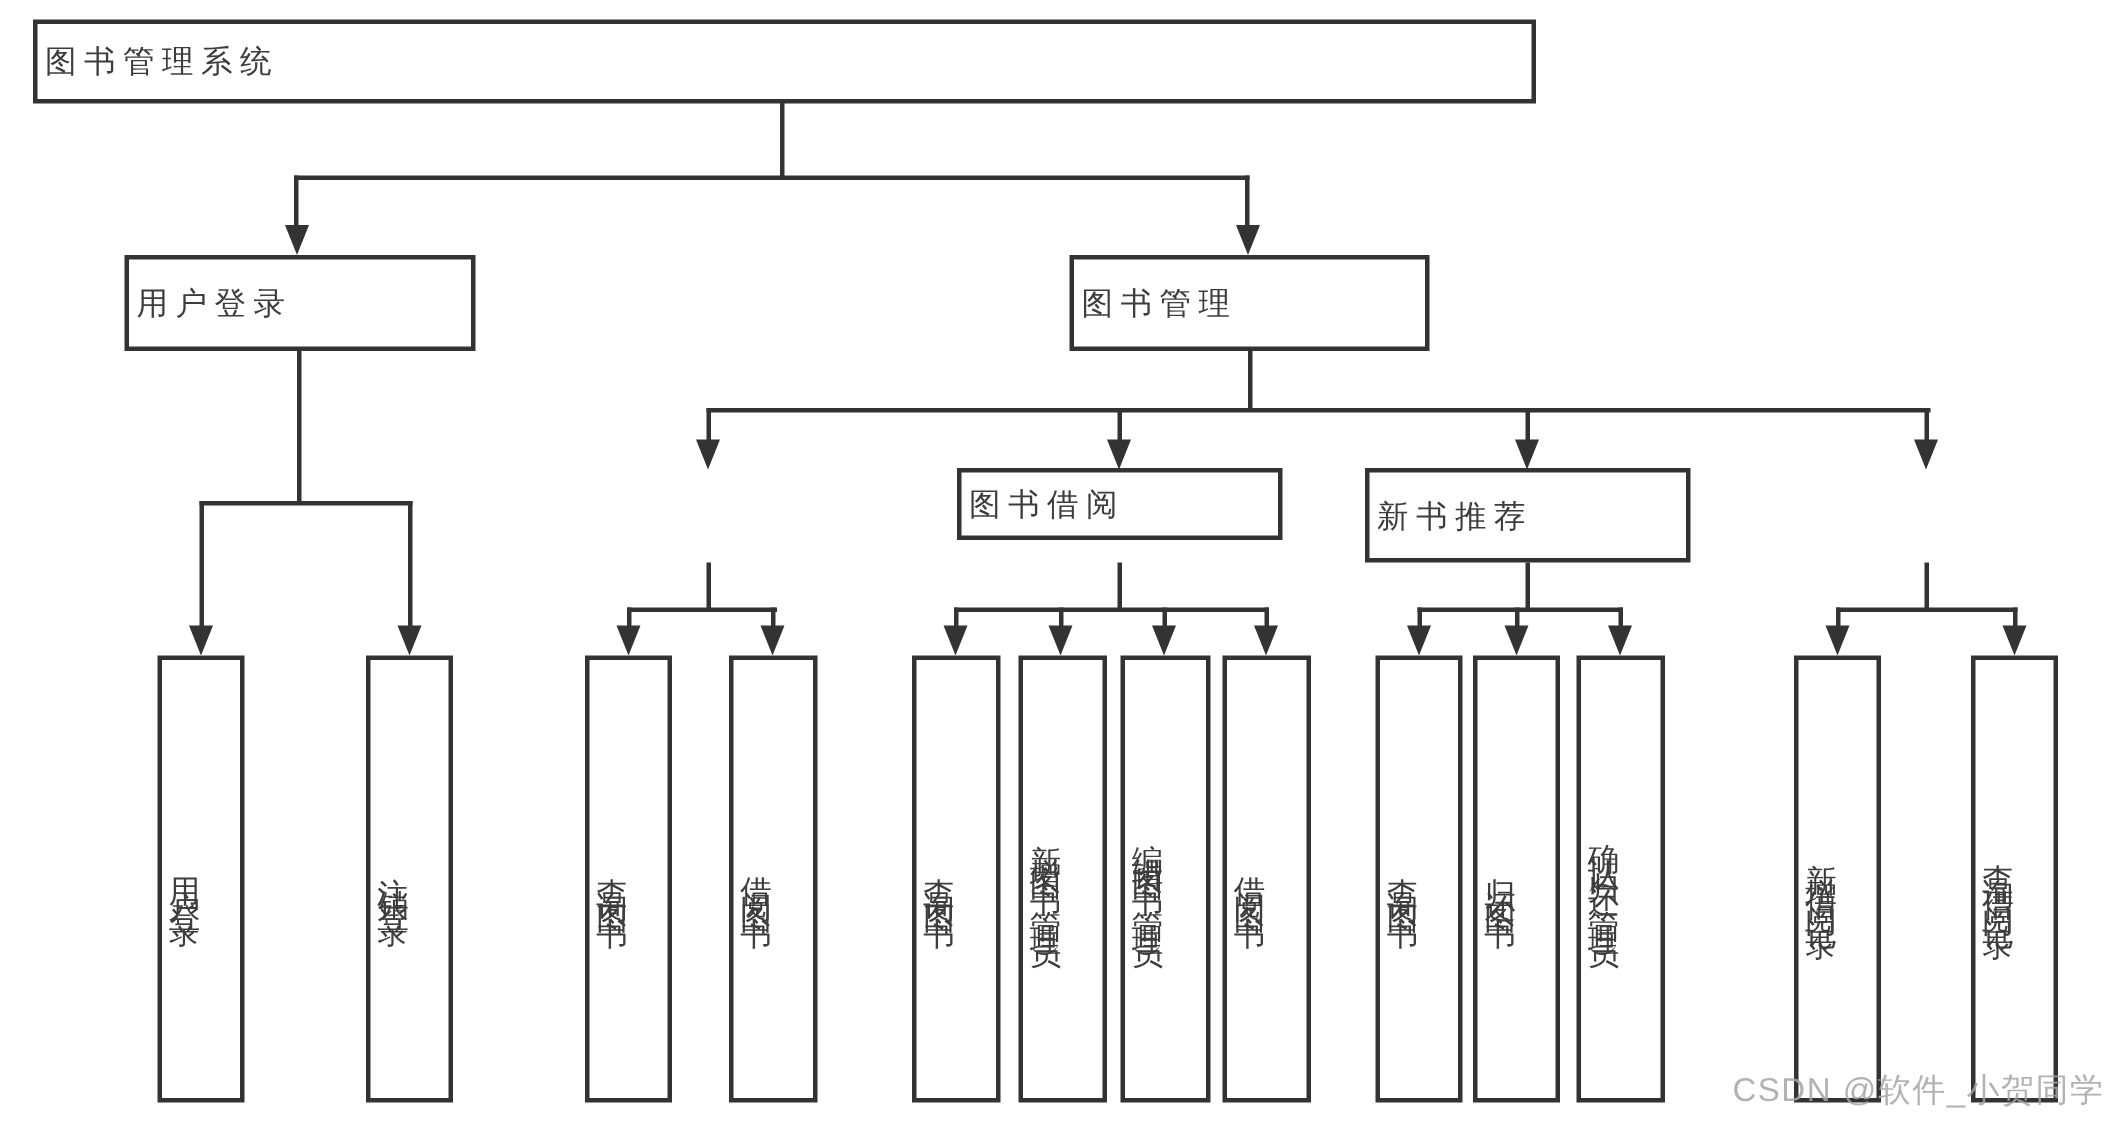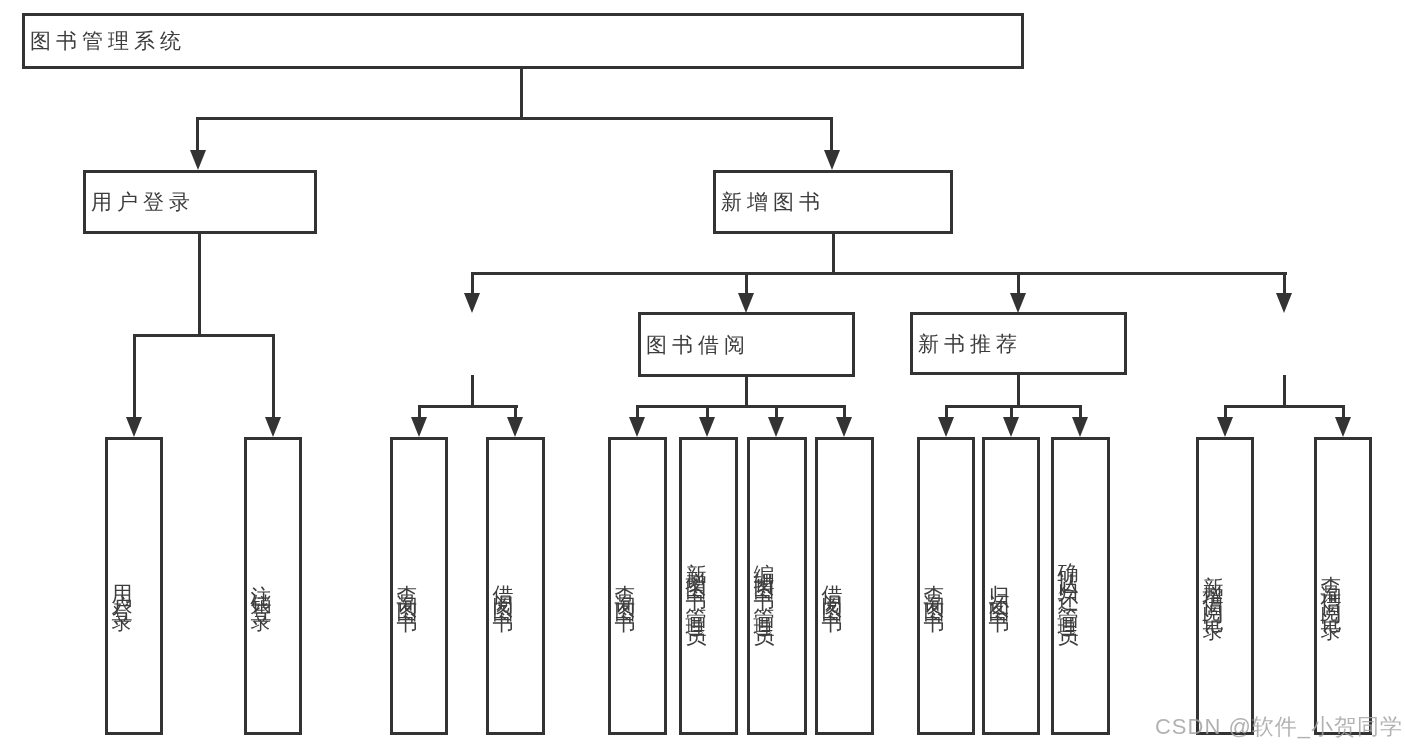--- a/index.html
+++ b/index.html
@@ -82,42 +82,42 @@
   <div class="ln" style="left:196px;top:117px;width:637px;height:3px"></div>
   <div class="ln" style="left:196px;top:117px;width:3px;height:36px"></div>
   <div class="ar" style="left:190px;top:150px"></div>
   <div class="ln" style="left:830px;top:117px;width:3px;height:36px"></div>
   <div class="ar" style="left:824px;top:150px"></div>
 
   <div class="hbox" style="left:83px;top:170px;width:234px;height:64px">
     <span>用户登录</span>
   </div>
   <div class="hbox" style="left:713px;top:170px;width:240px;height:64px">
-    <span>新增图书</span>
+    <span>图书管理</span>
   </div>
 
   <div class="ln" style="left:198px;top:234px;width:3px;height:101px"></div>
   <div class="ln" style="left:133px;top:334px;width:142px;height:3px"></div>
   <div class="ln" style="left:133px;top:334px;width:3px;height:85px"></div>
   <div class="ar" style="left:126px;top:417px"></div>
   <div class="ln" style="left:272px;top:334px;width:3px;height:85px"></div>
   <div class="ar" style="left:265px;top:417px"></div>
 
   <div class="ln" style="left:832px;top:234px;width:3px;height:40px"></div>
   <div class="ln" style="left:471px;top:272px;width:816px;height:3px"></div>
   <div class="ln" style="left:471px;top:272px;width:3px;height:24px"></div>
   <div class="ar" style="left:464px;top:293px"></div>
   <div class="ln" style="left:745px;top:272px;width:3px;height:24px"></div>
   <div class="ar" style="left:738px;top:293px"></div>
   <div class="ln" style="left:1017px;top:272px;width:3px;height:24px"></div>
   <div class="ar" style="left:1010px;top:293px"></div>
   <div class="ln" style="left:1283px;top:272px;width:3px;height:24px"></div>
   <div class="ar" style="left:1276px;top:293px"></div>
 
-  <div class="hbox" style="left:638px;top:312px;width:217px;height:65px">
+  <div class="hbox" style="left:638px;top:312px;width:217px;height:48px">
     <span>图书借阅</span>
   </div>
   <div class="hbox" style="left:910px;top:312px;width:217px;height:63px">
     <span>新书推荐</span>
   </div>
 
   <div class="ln" style="left:471px;top:375px;width:3px;height:32px"></div>
   <div class="ln" style="left:418px;top:405px;width:100px;height:3px"></div>
   <div class="ln" style="left:418px;top:405px;width:3px;height:15px"></div>
   <div class="ar" style="left:411px;top:417px"></div>

